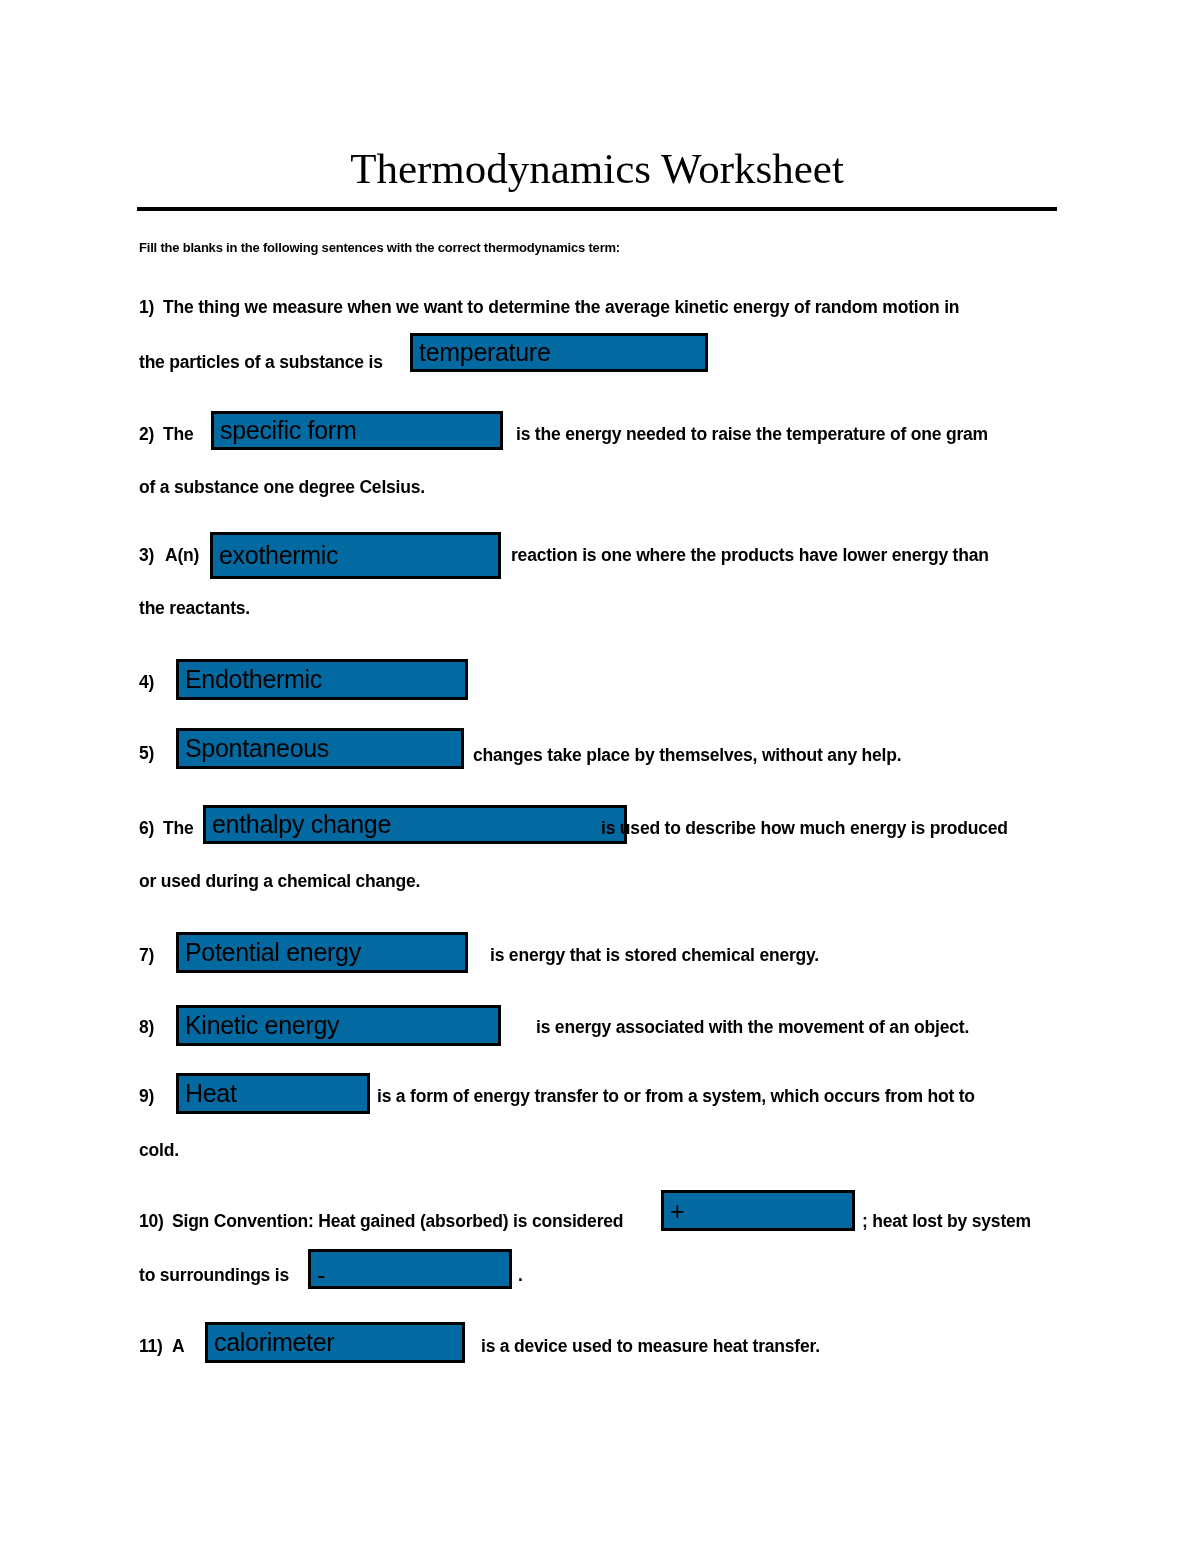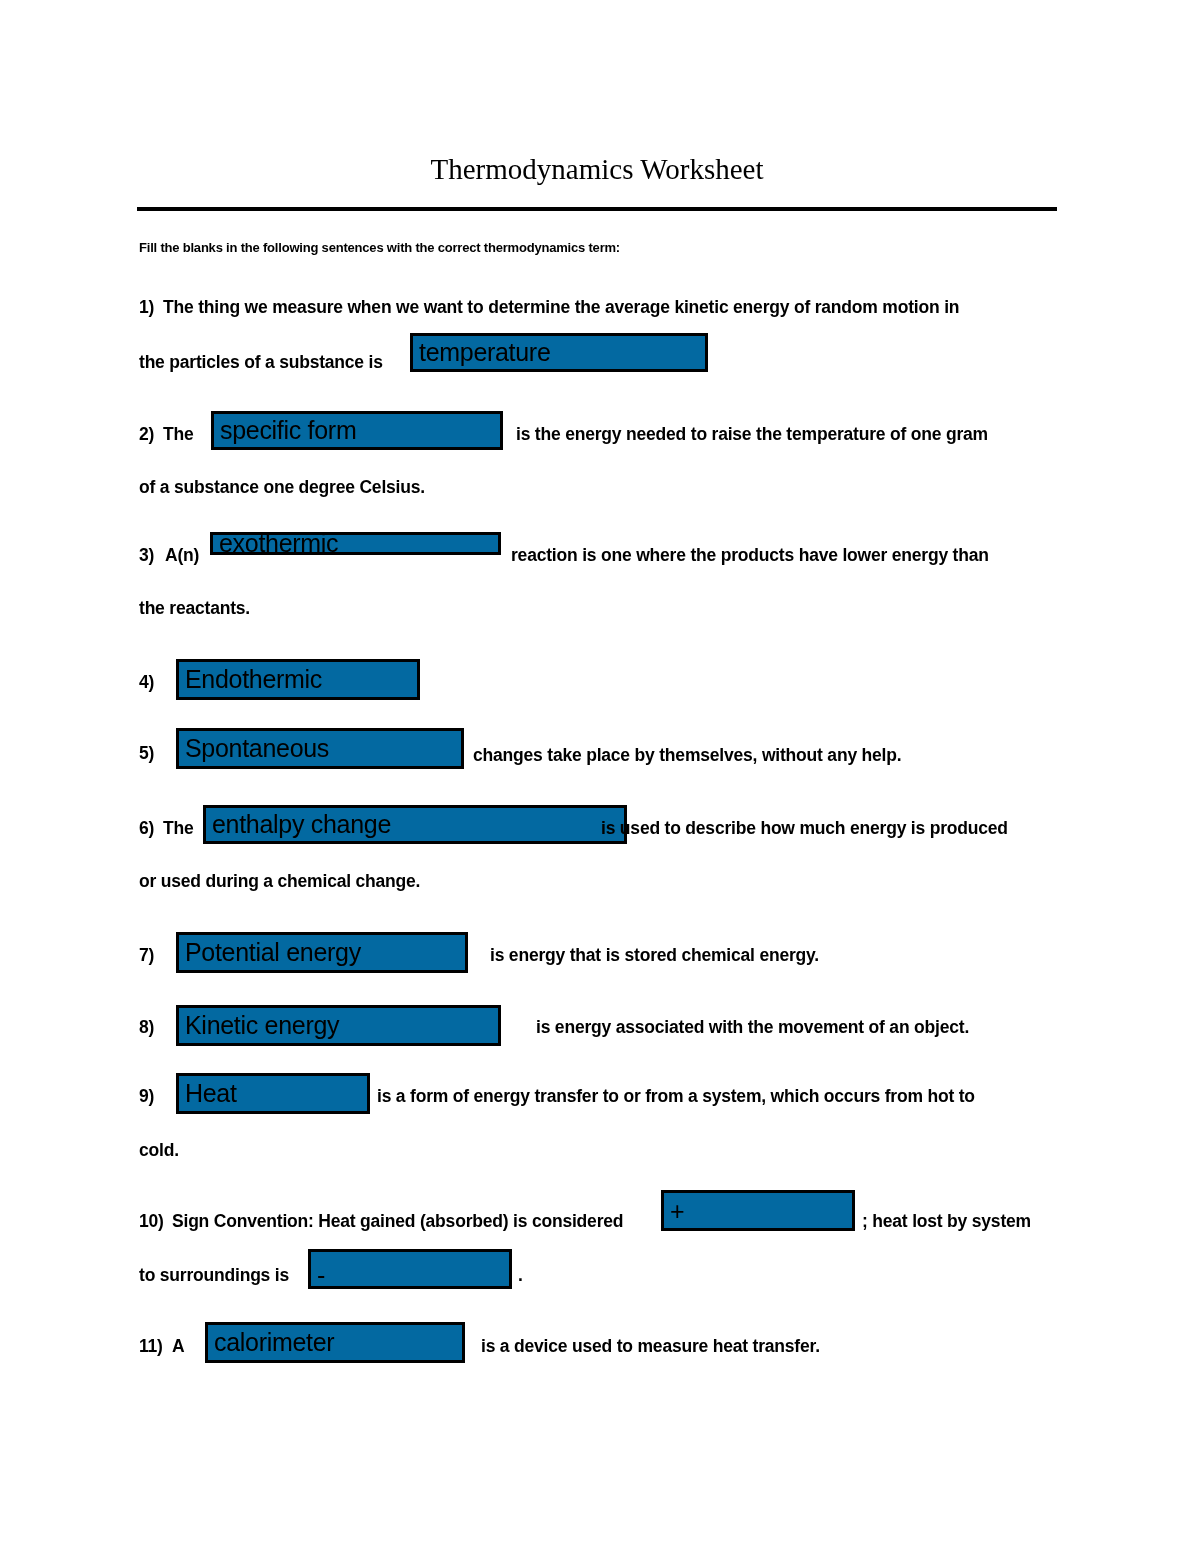--- a/index.html
+++ b/index.html
@@ -26,21 +26,21 @@
   }
 
   
   .title {
     position: absolute;
     left: 137px;
     top: 143px;
     width: 920px;
     text-align: center;
     font-family: "Liberation Serif", "DejaVu Serif", serif;
-    font-size: 29px;
+    font-size: 43px;
     font-weight: 400;
     letter-spacing: 0px;
     line-height: 52px;
     white-space: nowrap;
   }
 
   .header-rule {
     position: absolute;
     left: 137px;
     top: 207px;
@@ -123,28 +123,28 @@
   <div class="qnum" style="left:139px; top:424px;">2)</div>
   <div class="qtext" style="left:163px; top:424px;">The</div>
   <div class="answerbox" style="left:211px; top:411px; width:292px; height:39px;">
     <span class="ans ans-mid">specific form</span>
   </div>
   <div class="qtext" style="left:516px; top:424px;">is the energy needed to raise the temperature of one gram</div>
   <div class="qtext" style="left:139px; top:477px;">of a substance one degree Celsius.</div>
 
   <div class="qnum" style="left:139px; top:545px;">3)</div>
   <div class="qtext" style="left:165px; top:545px;">A(n)</div>
-  <div class="answerbox" style="left:210px; top:532px; width:291px; height:23px;">
+  <div class="answerbox" style="left:210px; top:532px; width:291px; height:47px;">
     <span class="ans ans-mid">exothermic</span>
   </div>
   <div class="qtext" style="left:511px; top:545px;">reaction is one where the products have lower energy than</div>
   <div class="qtext" style="left:139px; top:598px;">the reactants.</div>
 
   <div class="qnum" style="left:139px; top:672px;">4)</div>
-  <div class="answerbox" style="left:176px; top:659px; width:244px; height:41px;">
+  <div class="answerbox" style="left:176px; top:659px; width:292px; height:41px;">
     <span class="ans ans-mid">Endothermic</span>
   </div>
 
   <div class="qnum" style="left:139px; top:743px;">5)</div>
   <div class="answerbox" style="left:176px; top:728px; width:288px; height:41px;">
     <span class="ans ans-mid">Spontaneous</span>
   </div>
   <div class="qtext" style="left:473px; top:745px;">changes take place by themselves, without any help.</div>
 
   <div class="qnum" style="left:139px; top:818px;">6)</div>

